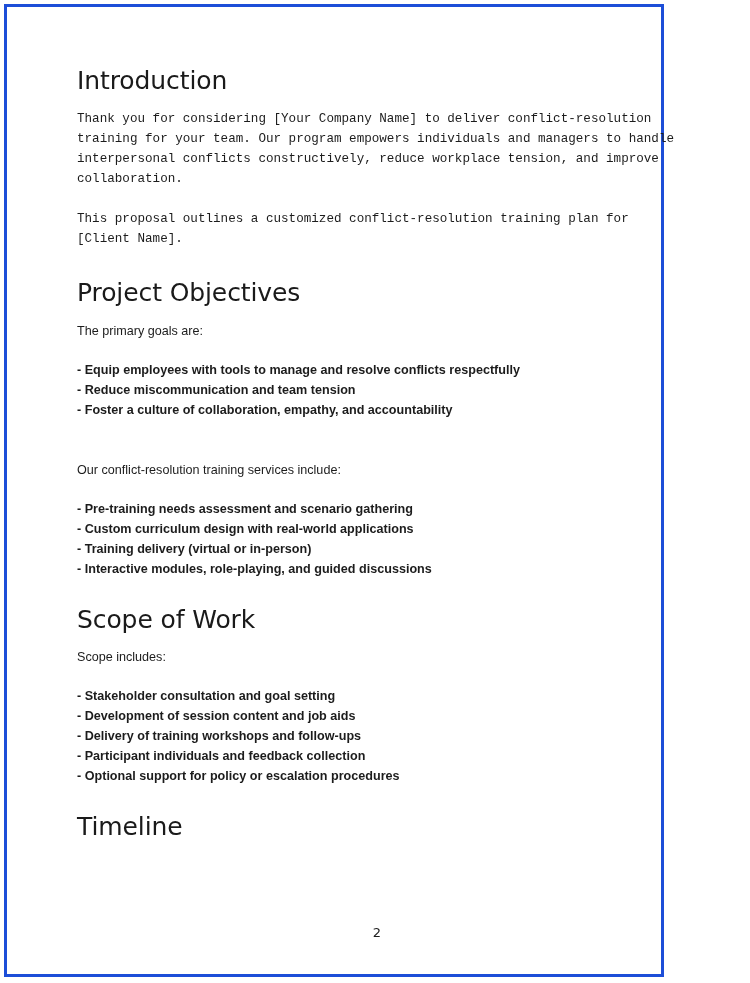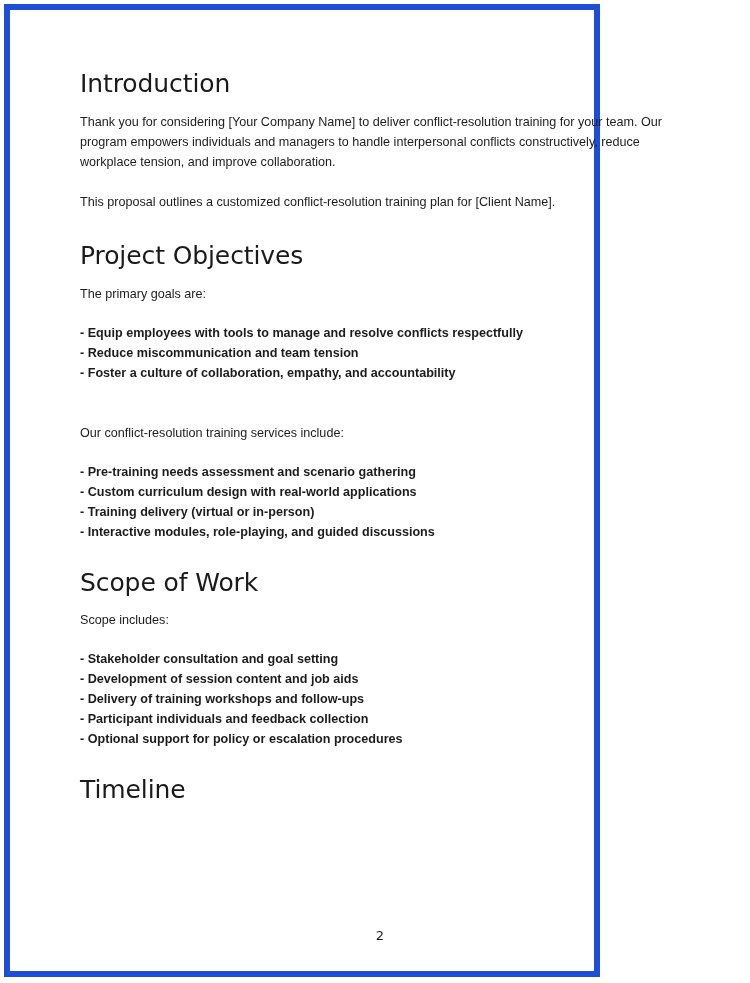--- a/index.html
+++ b/index.html
@@ -12,24 +12,24 @@
     height: 983px;
     overflow: hidden;
     font-family: "Liberation Sans", sans-serif;
   }
 
   
   .page-frame {
     position: absolute;
     left: 4px;
     top: 4px;
-    width: 596px;
+    width: 660px;
     height: 973px;
     box-sizing: border-box;
-    border: 6px solid #1d4ed8;
+    border: 3px solid #1d4ed8;
     background: #ffffff;
   }
 
   .page-body {
     position: absolute;
     left: 70px;
     top: 60px;
     width: 600px;
   }
 
@@ -52,20 +52,21 @@
     line-height: 20px;
     color: #1c1c1c;
     margin: 0;
   }
 
   .para {
     font-size: 12.6px;
     line-height: 20px;
     color: #1c1c1c;
     margin: 0;
+    font-family: Liberation Mono, monospace;
   }
 
   .para + .para {
     margin-top: 20px;
   }
 
   ul.dash-list {
     list-style: none;
     margin: 0;
     padding: 0;

